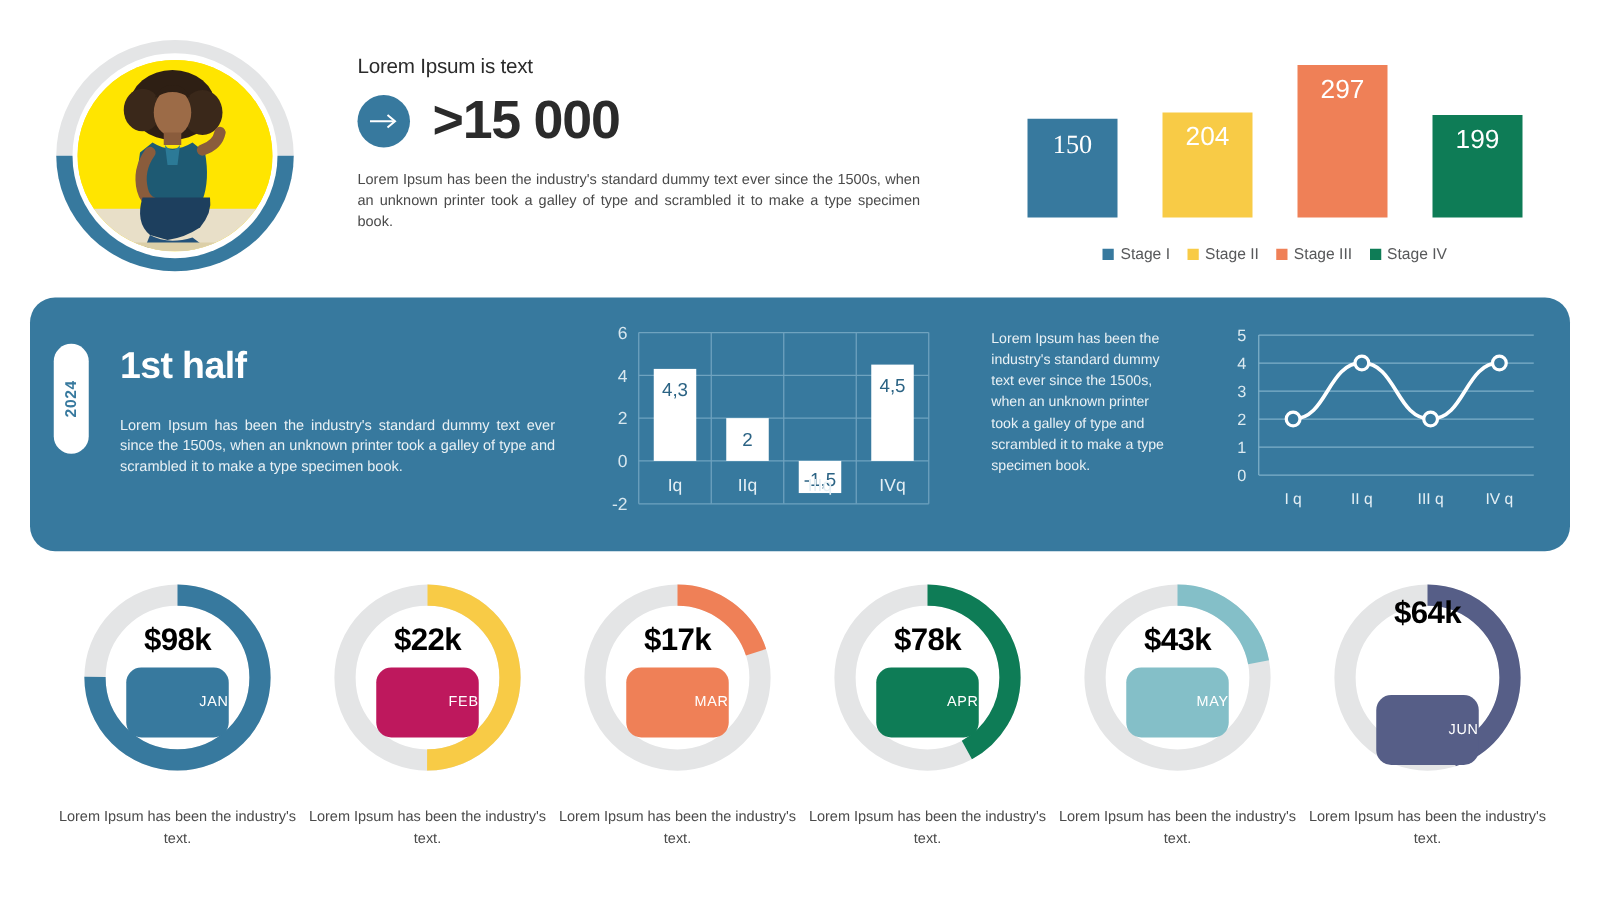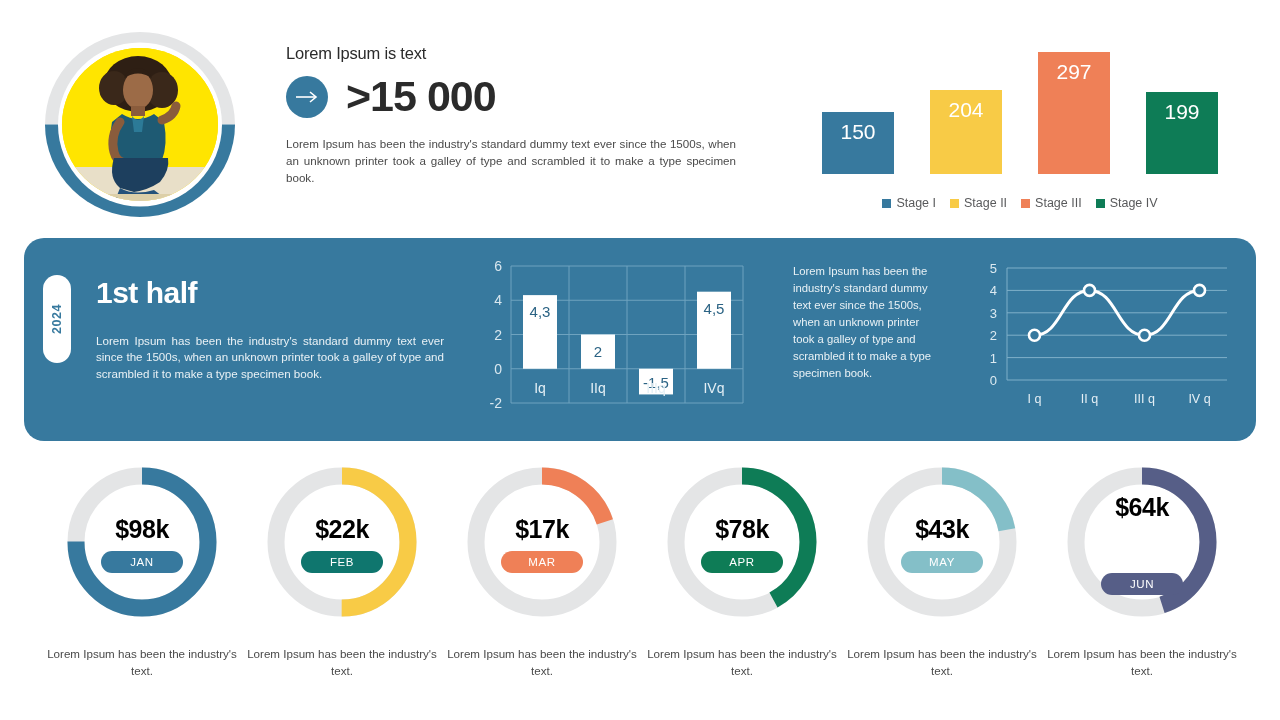--- a/index.html
+++ b/index.html
@@ -70,22 +70,22 @@
   
   .donuts { position: absolute; left: 0; top: 462px; width: 1280px; height: 220px; }
   .donut-cell { position: absolute; top: 0; width: 200px; }
   .donut-holder { position: relative; width: 160px; height: 160px; margin: 0 auto; }
   .donut-center {
     position: absolute; inset: 0; display: flex; flex-direction: column;
     align-items: center; justify-content: center; gap: 7px; padding-top: 4px;
   }
   .donut-amount { font-size: 25px; font-weight: bold; color: #000000; letter-spacing: -0.5px; }
   .donut-chip {
-    min-width: 82px; padding: 5px 0; border-radius: 12px; color: #ffffff;
-    font-size: 11.5px; text-align: center; letter-spacing: 0.6px;
+    min-width: 82px; padding: 22px 0; border-radius: 12px; color: #ffffff;
+    font-size: 11.5px; text-align: right; letter-spacing: 0.6px;
   }
   .donut-caption {
     margin-top: 24px; text-align: center; font-size: 11.6px; line-height: 1.45; color: #4a4a4a;
     width: 200px;
   }
 </style>
 </head>
 <body>
 
 <div class="slide">
@@ -133,21 +133,21 @@
           <polyline points="15,2 21,7 15,12" fill="none" stroke="#fff" stroke-width="1.6"></polyline>
         </svg>
       </div>
       <div class="big-number">&gt;15 000</div>
     </div>
     <div class="head-para">Lorem Ipsum has been the industry's standard dummy text ever since the 1500s, when an unknown printer took a galley of type and scrambled it to make a type specimen book.</div>
   </div>
 
   <div class="barchart">
     <div class="bars" id="stage-bars">
-        <div class="bar" style="height: 62px; background: rgb(55, 121, 158);">
+        <div class="bar" style="height: 79px; background: rgb(55, 121, 158); font-family: Liberation Serif, serif;">
           <span class="bar-val">150</span>
         </div>
         <div class="bar" style="height: 83.798px; background: rgb(248, 203, 70);">
           <span class="bar-val">204</span>
         </div>
         <div class="bar" style="height: 122px; background: rgb(239, 128, 87);">
           <span class="bar-val">297</span>
         </div>
         <div class="bar" style="height: 81.7441px; background: rgb(14, 124, 86);">
           <span class="bar-val">199</span>
@@ -246,21 +246,21 @@
             <div class="donut-chip" style="background: rgb(55, 121, 158);">JAN</div>
           </div></div>
         <div class="donut-caption">Lorem Ipsum has been the industry's text.</div>
       </div>
       <div class="donut-cell" style="left: 242px;">
         <div class="donut-holder"><svg viewBox="0 0 160 160" width="160" height="160">
             <circle cx="80" cy="80" r="66" fill="none" stroke="#E4E5E6" stroke-width="17"></circle>
             <circle cx="80" cy="80" r="66" fill="none" stroke="#F8CB46" stroke-width="17" stroke-dasharray="207.34511513692635 414.6902302738527" transform="rotate(-90 80 80)"></circle>
           </svg><div class="donut-center">
             <div class="donut-amount">$22k</div>
-            <div class="donut-chip" style="background: #0f766e;">FEB</div>
+            <div class="donut-chip" style="background: #be185d;">FEB</div>
           </div></div>
         <div class="donut-caption">Lorem Ipsum has been the industry's text.</div>
       </div>
       <div class="donut-cell" style="left: 442px;">
         <div class="donut-holder"><svg viewBox="0 0 160 160" width="160" height="160">
             <circle cx="80" cy="80" r="66" fill="none" stroke="#E4E5E6" stroke-width="17"></circle>
             <circle cx="80" cy="80" r="66" fill="none" stroke="#EF8057" stroke-width="17" stroke-dasharray="82.93804605477055 414.6902302738527" transform="rotate(-90 80 80)"></circle>
           </svg><div class="donut-center">
             <div class="donut-amount">$17k</div>
             <div class="donut-chip" style="background: rgb(239, 128, 87);">MAR</div>

